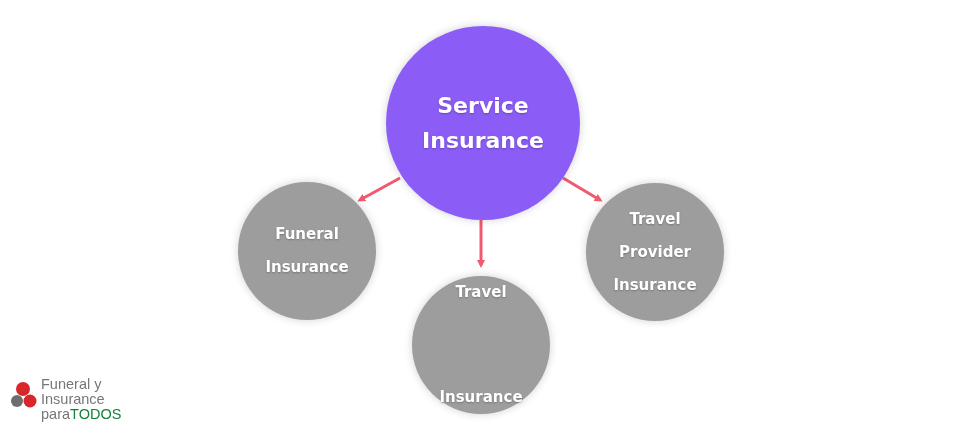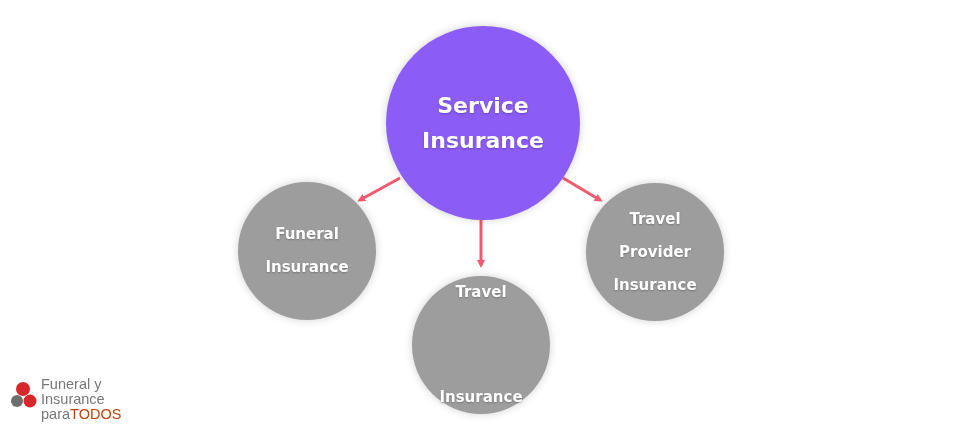--- a/index.html
+++ b/index.html
@@ -14,21 +14,21 @@
     }
     .node span { display:block; text-shadow:0 1px 2px rgba(0,0,0,0.25); }
     .center-node { left:386px; top:26px; width:194px; height:194px; background:#8b5cf6; font-size:22px; line-height:35px; }
     .child-node { width:138px; height:138px; background:#9d9d9d; font-size:15px; line-height:33px; }
     #funeral { left:238px; top:182px; }
     #travel  { left:412px; top:276px;justify-content:space-between; }
     #legal   { left:586px; top:183px; }
     svg.arrows { position:absolute; left:0; top:0; }
     .logo { position:absolute; left:10px; top:380px; }
     .logo-text { position:absolute; left:41px; top:377px; font-family:"Liberation Sans", sans-serif; font-size:14.5px; line-height:15px; color:#777777; }
-    .logo-text .brand { color:#c2410c; font-weight:normal; }
+    .logo-text .brand { color:#15803d; font-weight:normal; }
   </style>
 </head>
 <body>
 
 <svg class="arrows" width="980" height="439">
   <defs>
     <marker id="ah" markerWidth="8" markerHeight="8" refX="5" refY="4" orient="auto" markerUnits="userSpaceOnUse">
       <path d="M0,0 L8,4 L0,8 Z" fill="#ef5a6f"></path>
     </marker>
   </defs>

